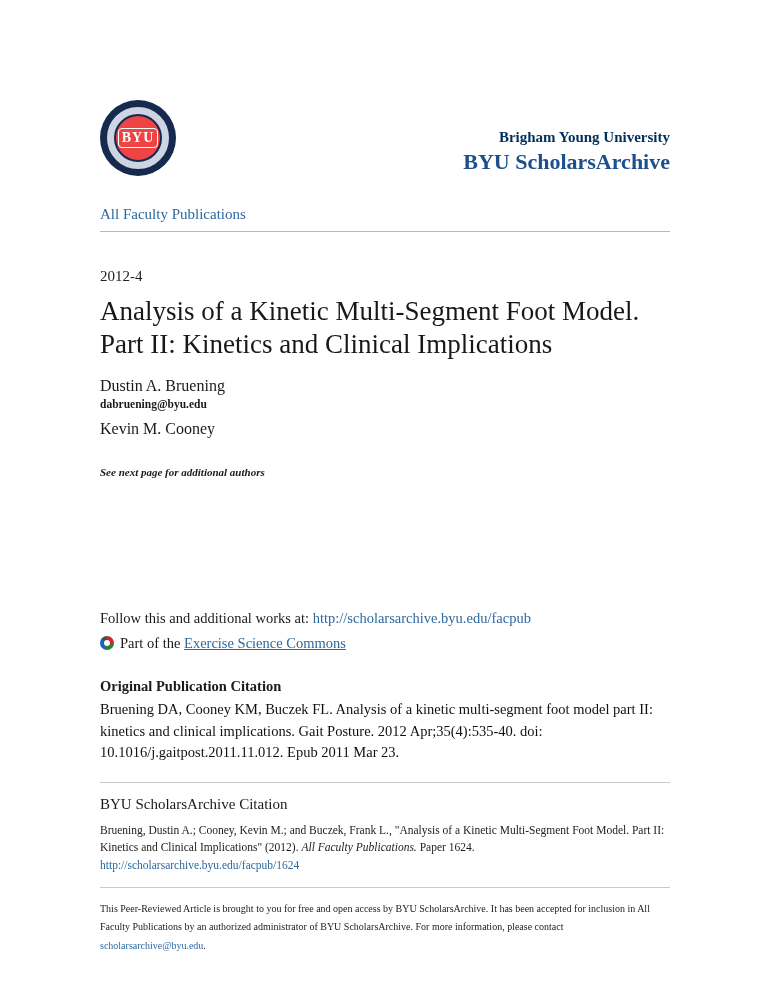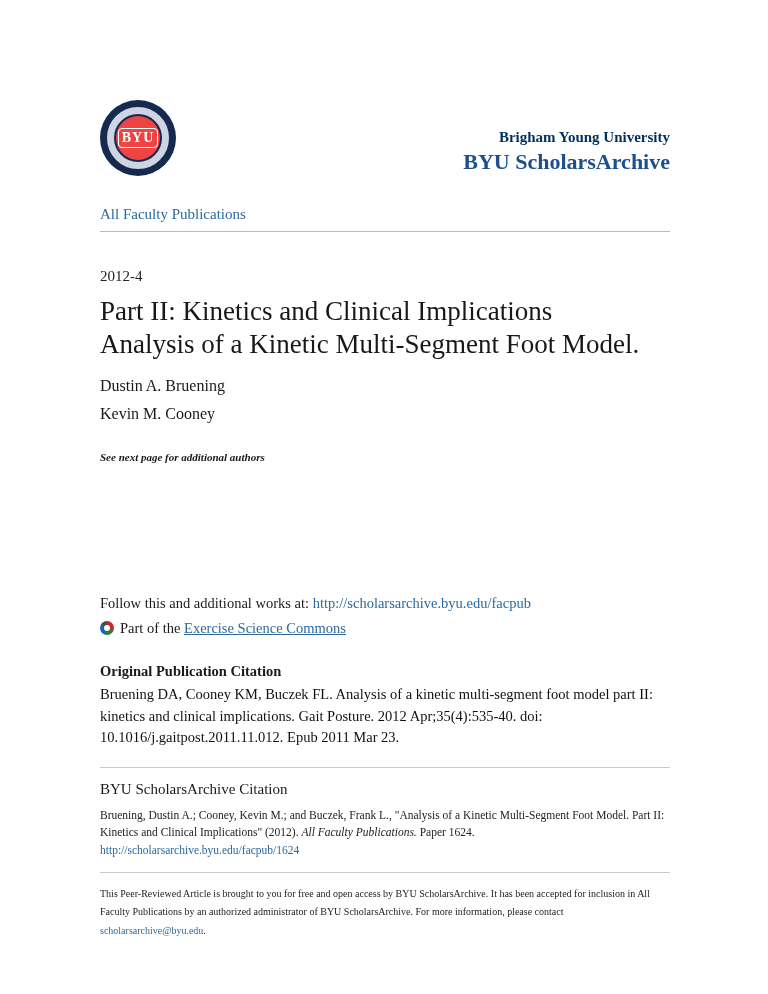--- a/index.html
+++ b/index.html
@@ -78,25 +78,26 @@
     </div>
   </div>
 
   <div class="collection">
     <span class="link">All Faculty Publications</span>
   </div>
   <hr class="header-rule">
 
   <div class="date">2012-4</div>
   <div class="title">
+    <div>Analysis of a Kinetic Multi-Segment Foot Model.</div>
     <div>Part II: Kinetics and Clinical Implications</div>
-    <div>Analysis of a Kinetic Multi-Segment Foot Model.</div>
   </div>
 
   <div class="author-name">Dustin A. Bruening</div>
+  <div class="author-email">dabruening@byu.edu</div>
   <div class="author2">Kevin M. Cooney</div>
 
   <div class="note">See next page for additional authors</div>
 
   <div class="follow">
     <span>Follow this and additional works at:</span>
     <span class="link">http://scholarsarchive.byu.edu/facpub</span>
   </div>
   <div class="partof">
     <span class="commons-icon"></span>

